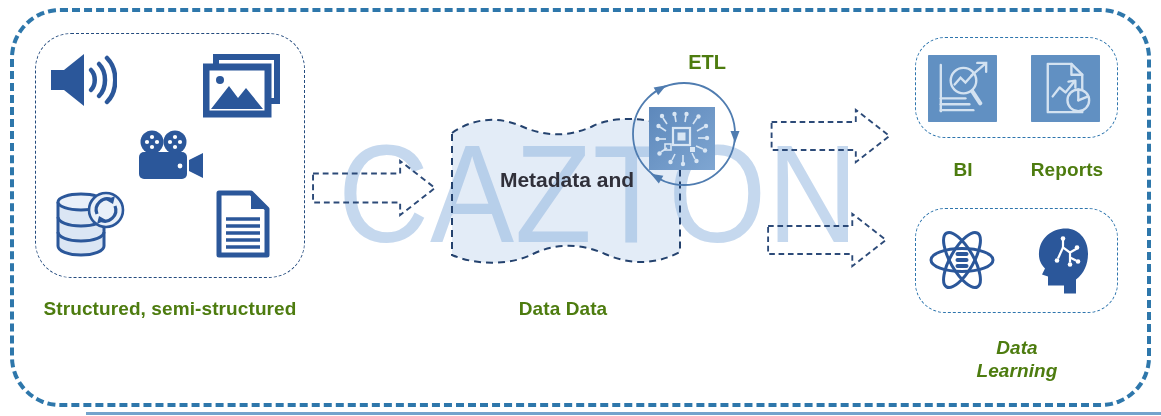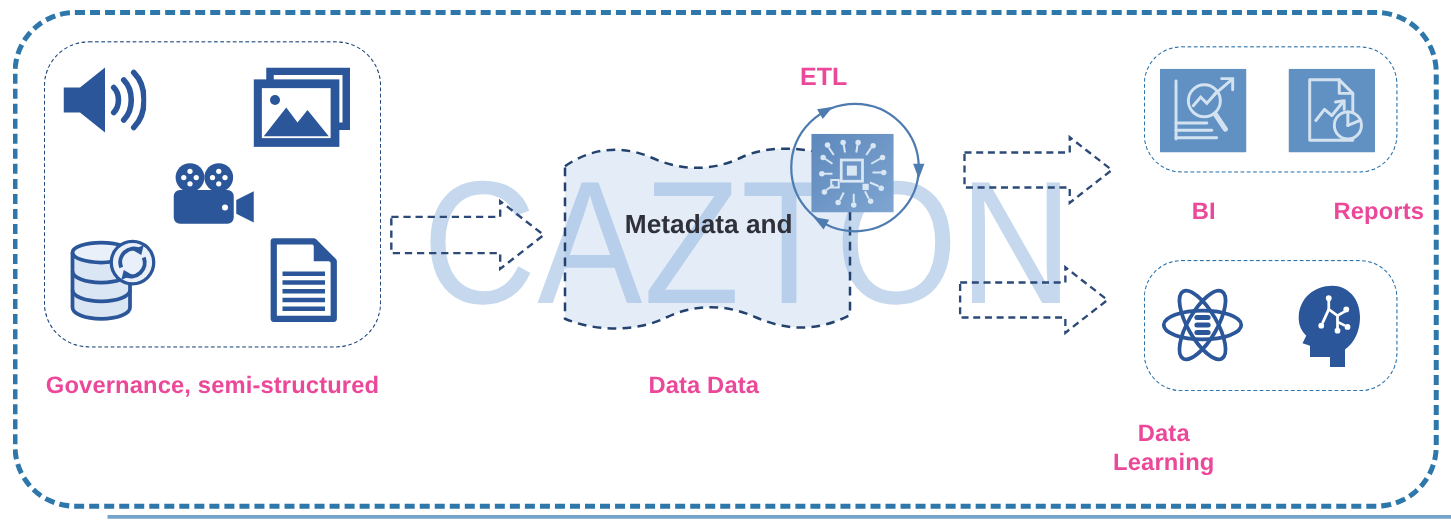--- a/index.html
+++ b/index.html
@@ -21,21 +21,21 @@
     left:86px; top:412px; width:1075px; height:3px;
     background:#74a3cc; z-index:0;
   }
 
   
   .source-box {
     left:35px; top:33px; width:270px; height:245px;
     border:1.6px dashed #234a7d; border-radius:36px; z-index:4;
   }
   .caption {
-    color:#ec4899; font-weight:bold; font-size:19px; line-height:24px;
+    color:#4d7c0f; font-weight:bold; font-size:19px; line-height:24px;
     text-align:center; z-index:6; letter-spacing:0.1px;
   }
   .source-caption { left:20px; top:297px; width:300px; }
 
   
   .lake-fill-svg  { left:443px; top:108px; z-index:1; }
   .lake-stroke-svg{ left:443px; top:108px; z-index:3; }
   .lake-title {
     left:452px; top:160px; width:230px; text-align:center;
     font-size:21px; font-weight:bold; color:#30303a; line-height:39px;
@@ -46,41 +46,41 @@
   
   .watermark {
     left:338px; top:124px; z-index:2;
     font-size:140px; line-height:1; font-weight:500;
     color:rgba(140,178,222,0.50); letter-spacing:1px;
     transform:scaleX(0.90); transform-origin:left top;
     white-space:nowrap; user-select:none;
   }
 
   
-  .etl-label { left:640px; top:51px; width:86px; text-align:left;
-    font-size:20px; font-weight:bold; color:#ec4899; z-index:6; }
+  .etl-label { left:640px; top:51px; width:86px; text-align:right;
+    font-size:20px; font-weight:bold; color:#4d7c0f; z-index:6; }
   .cycle-svg { left:628px; top:78px; z-index:4; }
   .chip-svg  { left:649px; top:107px; z-index:5; }
 
   
   .flow-arrow { z-index:4; }
   .arrow-main   { left:308px; top:158px; }
   .arrow-top    { left:765px; top:107px; }
   .arrow-bottom { left:763px; top:211px; }
 
   
   .out-box {
     border:1.6px dashed #2e75ad; border-radius:30px; z-index:4;
   }
   .out-box-top    { left:915px; top:37px;  width:203px; height:101px; }
   .out-box-bottom { left:915px; top:208px; width:203px; height:105px; }
   .tile { z-index:5; border-radius:2px; }
   .lbl-bi      { left:927px;  top:158px; width:72px;  }
-  .lbl-reports { left:1051px; top:158px; width:104px; }
-  .lbl-ds      { left:881px;  top:336px; width:100px; line-height:23px; }
+  .lbl-reports { left:1015px; top:158px; width:104px; }
+  .lbl-ds      { left:967px;  top:336px; width:100px; line-height:23px;font-style:italic; }
   .lbl-ml      { left:1018px; top:336px; width:108px; line-height:23px; }
 
   .icon-svg { z-index:5; }
 </style>
 </head>
 <body>
 
 <div id="canvas">
 
   <div class="abs outer-border"></div>
@@ -140,21 +140,21 @@
     <g stroke="#2b579a" stroke-width="3.6">
       <path d="M11,30 H45"></path>
         <path d="M11,37 H45"></path>
         <path d="M11,44 H45"></path>
       <path d="M11,51 H45"></path>
         <path d="M11,58 H45"></path>
     </g>
   </svg>
 
   <div class="abs caption source-caption">
-    <div>Governance, semi-structured</div>
+    <div>Structured, semi-structured</div>
   </div>
 
   <svg class="abs flow-arrow arrow-main" width="133" height="60" viewBox="0 0 135 62">
     <polygon points="4,16 94,16 94,3 130,31 94,59 94,46 4,46" fill="none" stroke="#2c4a78" stroke-width="2" stroke-dasharray="6,4"></polygon>
   </svg>
   <svg class="abs flow-arrow arrow-top" width="132" height="58" viewBox="0 0 135 62">
     <polygon points="4,16 94,16 94,3 130,31 94,59 94,46 4,46" fill="none" stroke="#2c4a78" stroke-width="2" stroke-dasharray="6,4"></polygon>
   </svg>
   <svg class="abs flow-arrow arrow-bottom" width="129" height="58" viewBox="0 0 135 62">
     <polygon points="4,16 94,16 94,3 130,31 94,59 94,46 4,46" fill="none" stroke="#2c4a78" stroke-width="2" stroke-dasharray="6,4"></polygon>

